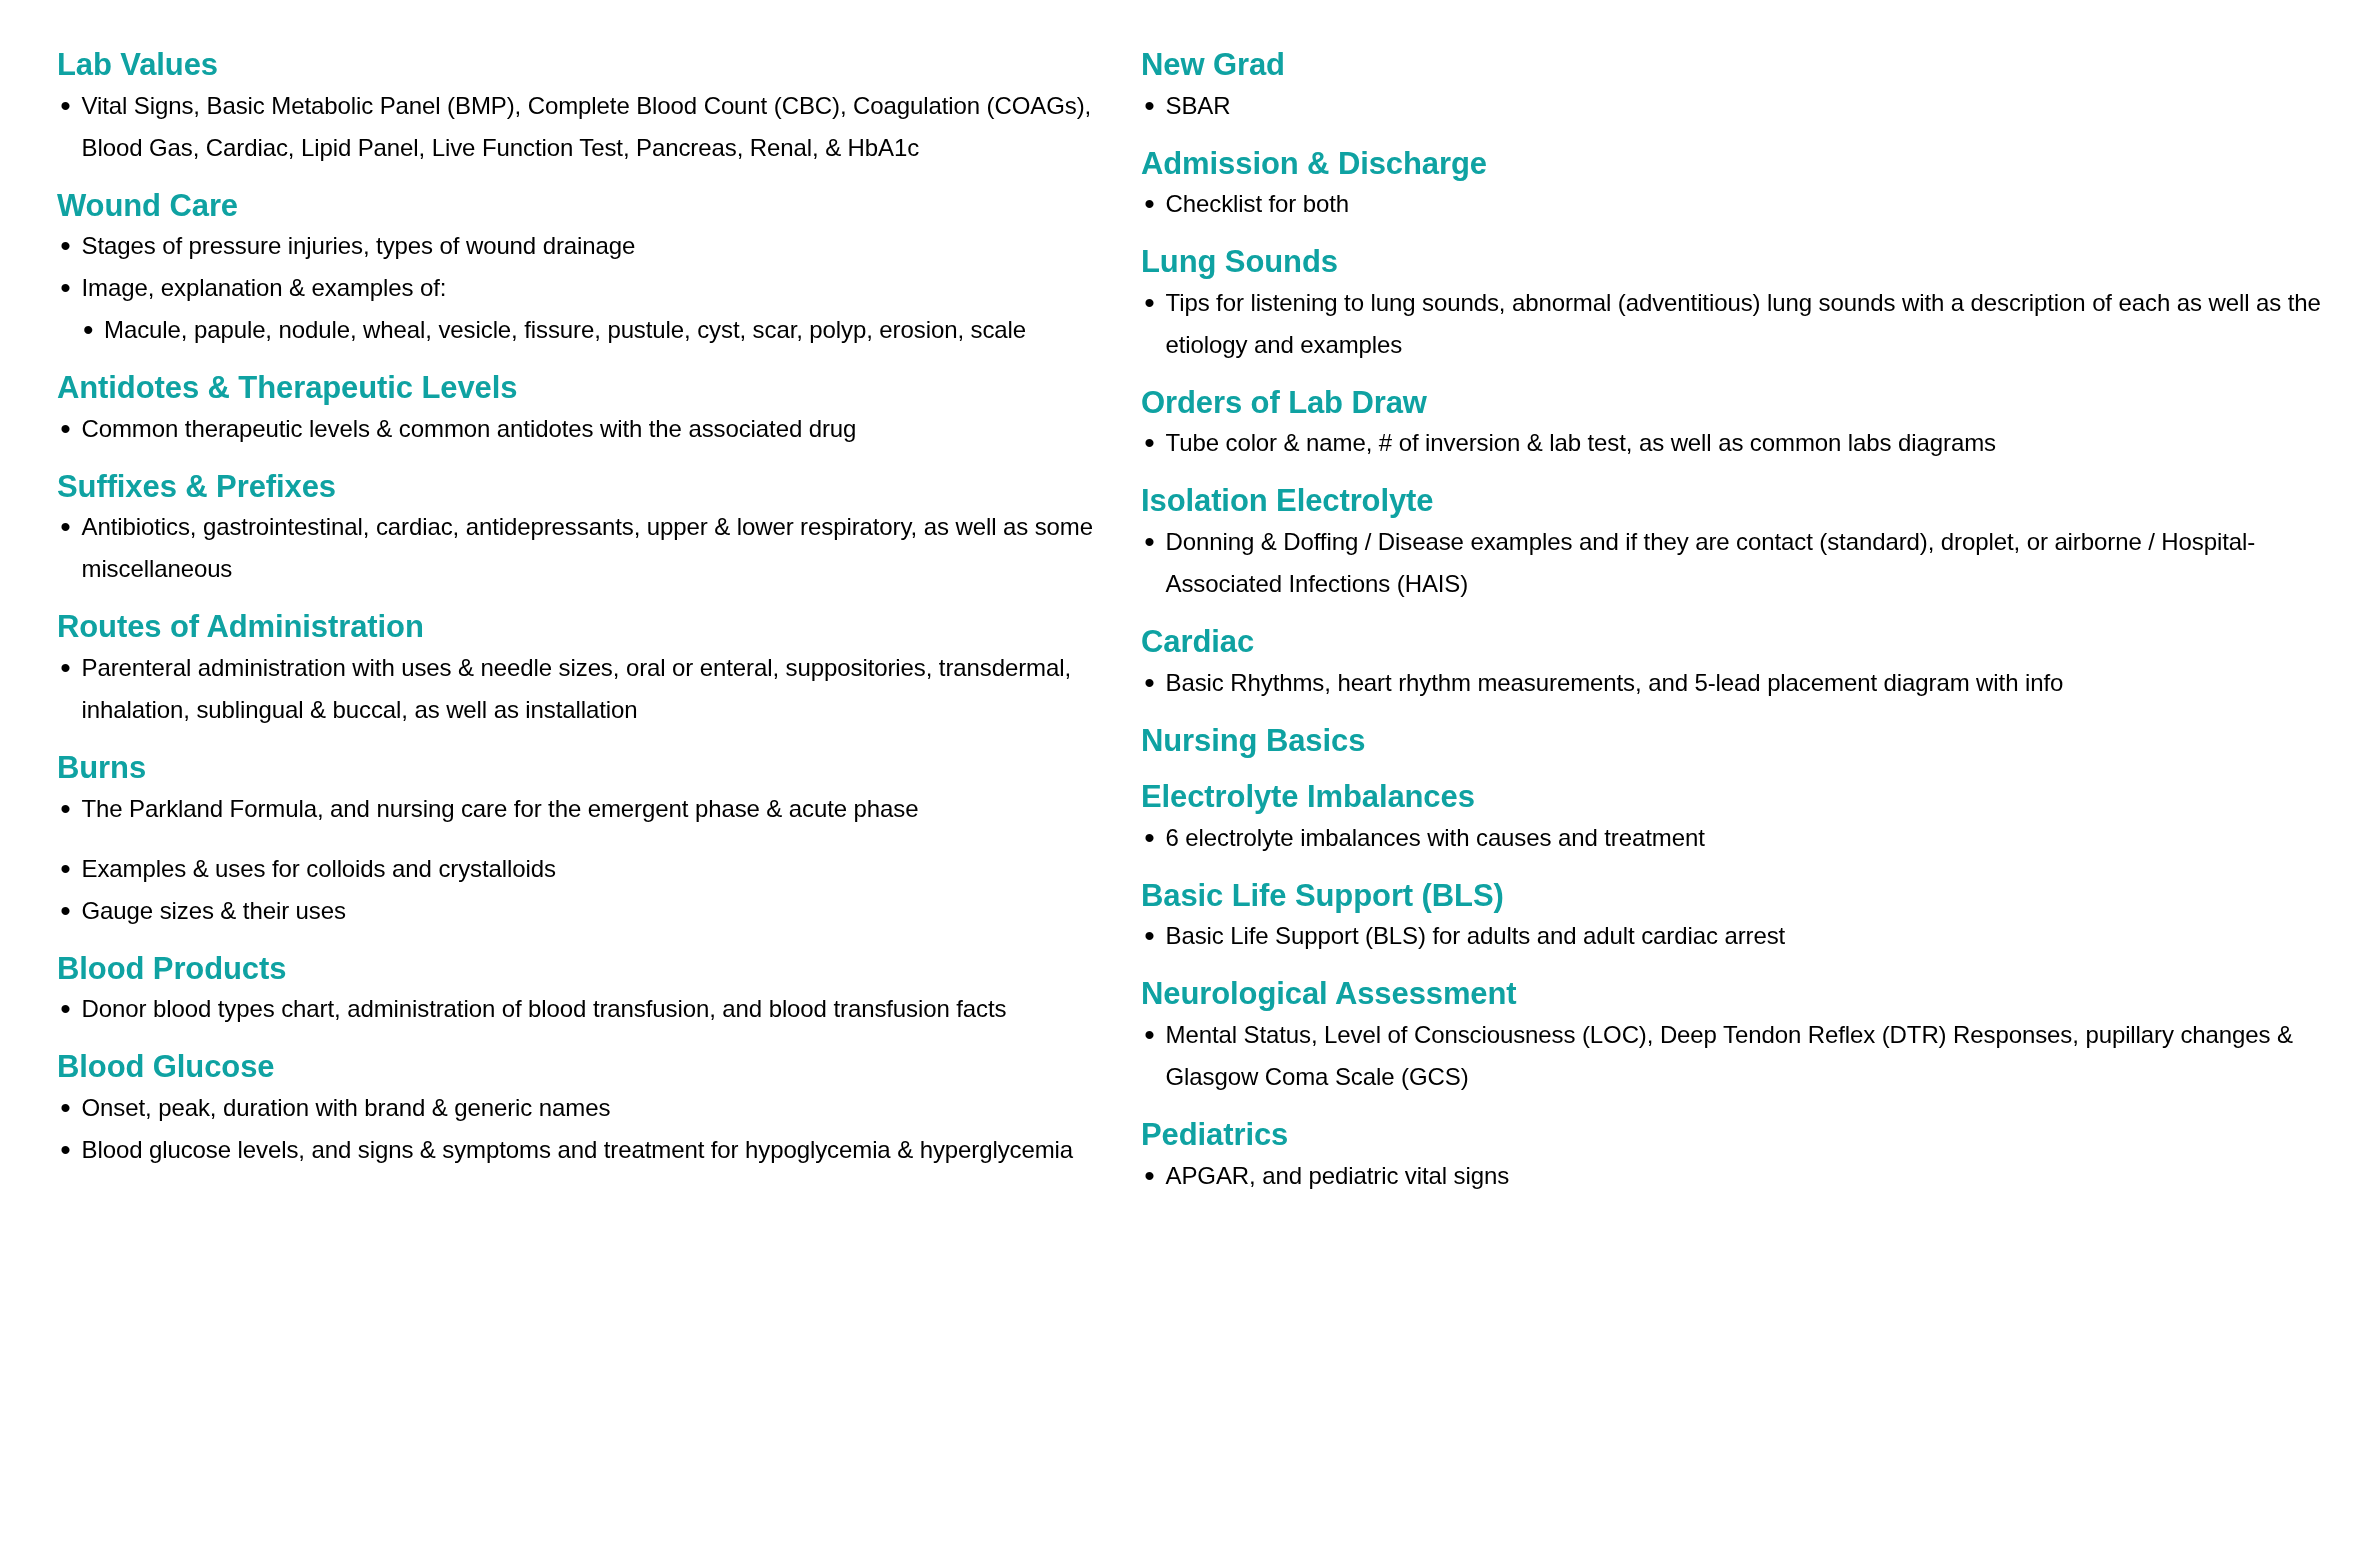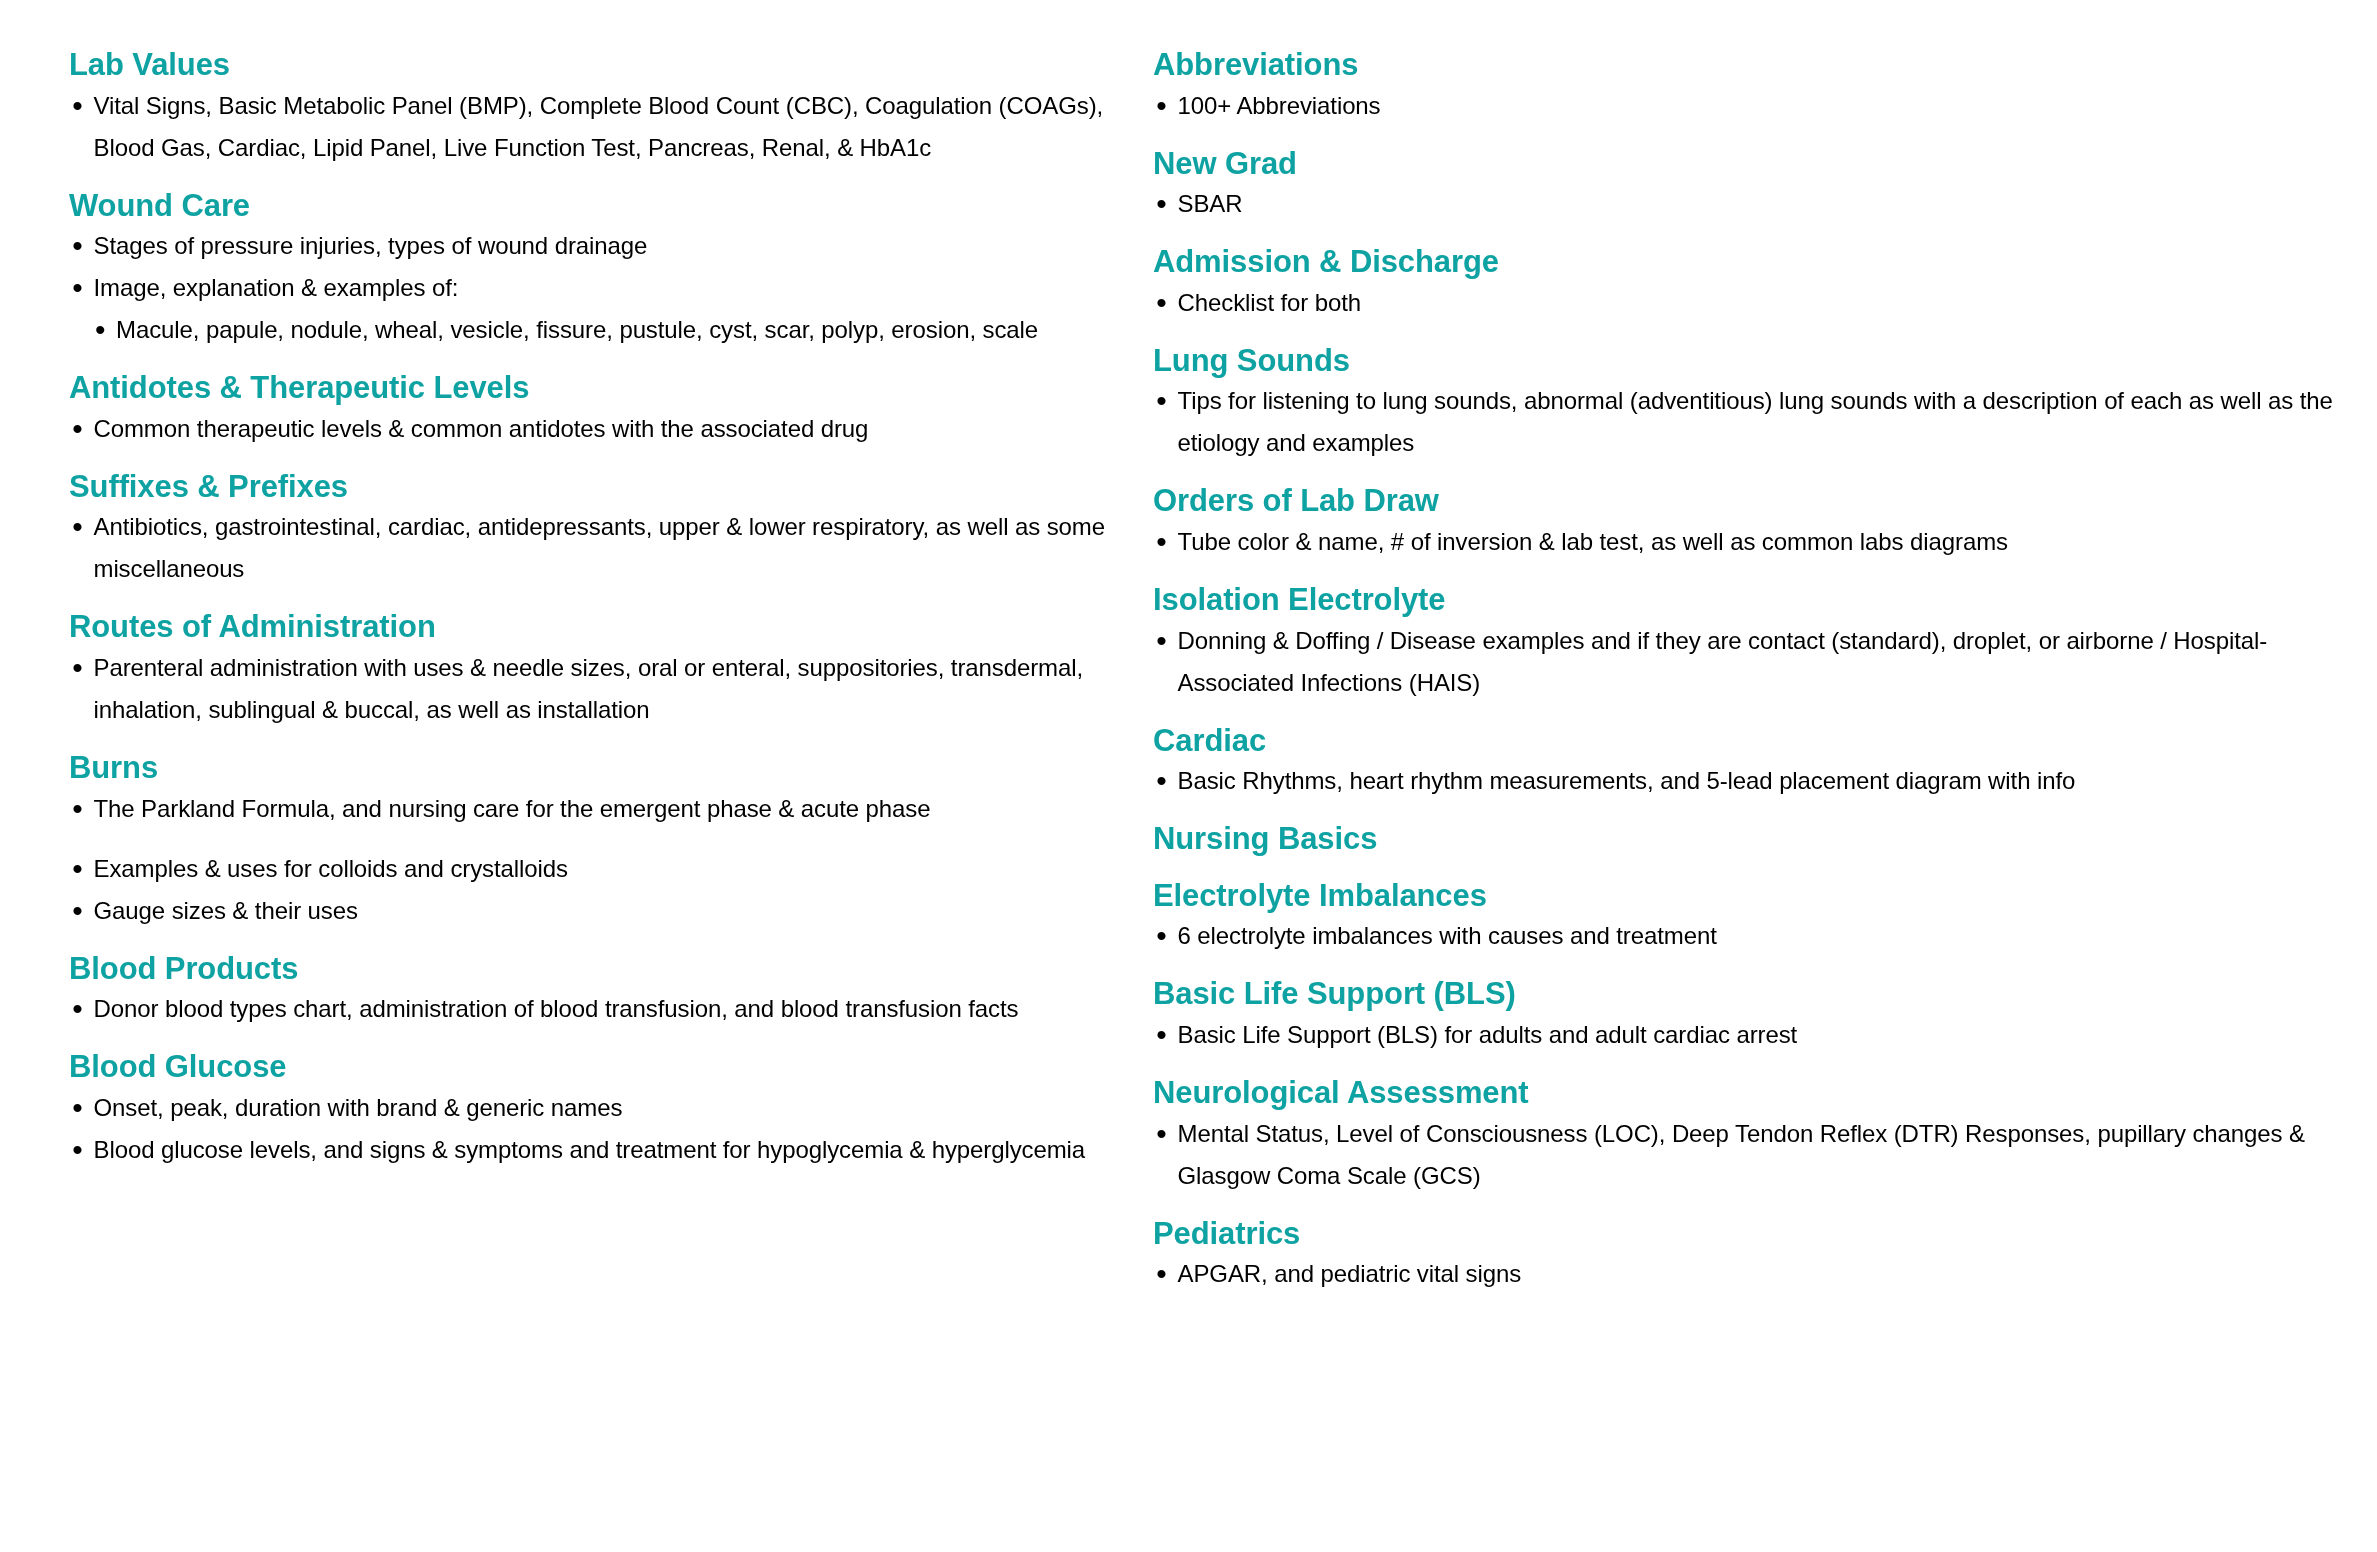--- a/index.html
+++ b/index.html
@@ -33,21 +33,21 @@
     width: 1141px;
     padding-left: 57px;
     box-sizing: border-box;
   }
   .column-right {
     width: 1223px;
     padding-left: 0px;
     box-sizing: border-box;
   }
   .section {
-    margin: 0 0 18px 12px;
+    margin: 0 0 18px 0;
   }
   .section:last-child { margin-bottom: 0; }
 
   .section-heading {
     color: #0FA2A2;
     font-weight: bold;
     font-size: 31px;
     line-height: 37px;
     letter-spacing: -0.1px;
     margin: 0 0 1.6px 0;
@@ -147,26 +147,20 @@
         <div class="section-heading">Blood Glucose</div>
         <ul class="bullets">
           <li class="bullet">Onset, peak, duration with brand &amp; generic names</li>
           <li class="bullet">Blood glucose levels, and signs &amp; symptoms and treatment for hypoglycemia &amp; hyperglycemia</li>
         </ul>
       </div>
     </div>
 
   <div class="column column-right">
       <div class="section">
-        <div class="section-heading">Abbreviations</div>
-        <ul class="bullets">
-          <li class="bullet">100+ Abbreviations</li>
-        </ul>
-      </div>
-      <div class="section">
         <div class="section-heading">New Grad</div>
         <ul class="bullets">
           <li class="bullet">SBAR</li>
         </ul>
       </div>
       <div class="section">
         <div class="section-heading">Admission &amp; Discharge</div>
         <ul class="bullets">
           <li class="bullet">Checklist for both</li>
         </ul>

